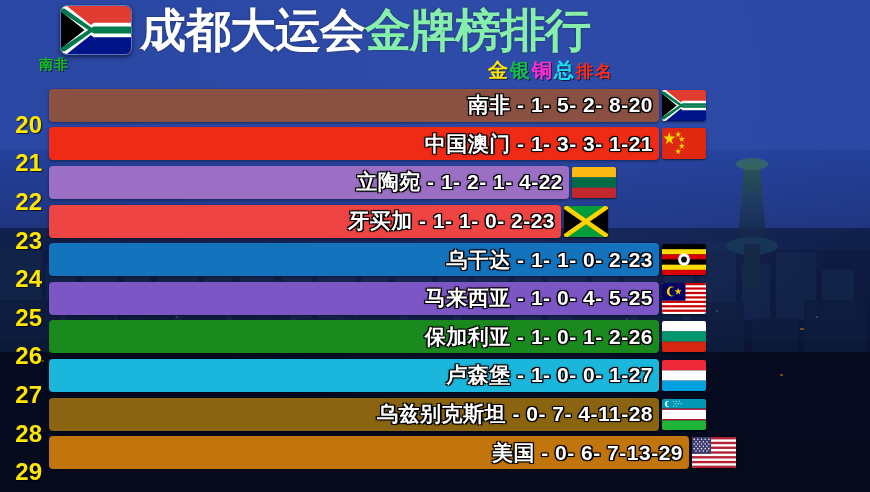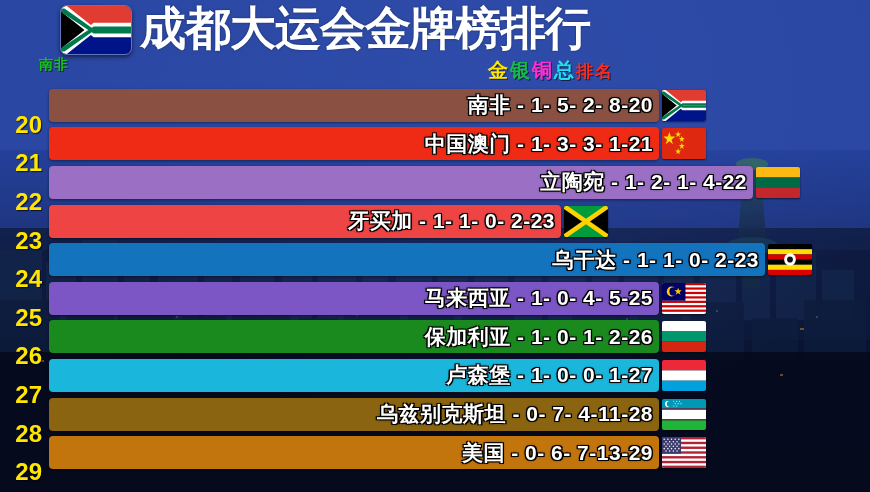--- a/index.html
+++ b/index.html
@@ -39,21 +39,21 @@
   .title-flag{
     width:70px;height:48px;border-radius:7px;overflow:hidden;position:relative;
     box-shadow:0 2px 4px rgba(0,0,0,.55);flex:0 0 auto;
     border:1px solid rgba(255,255,255,.25);
   }
   .title-text{
     margin-left:8px;font-size:46px;line-height:46px;font-weight:bold;white-space:nowrap;
     letter-spacing:-1px;
   }
   .t-white{color:#ffffff;text-shadow:0 0 2px rgba(0,0,0,.5);}
-  .t-gold{color:#ffffff;text-shadow:0 0 2px rgba(0,0,0,.5);font-family:Liberation Mono, monospace;}
+  .t-gold{color:#86efac;text-shadow:0 0 2px rgba(0,0,0,.5);}
   .subtitle-left{
     position:absolute;left:39px;top:56px;font-size:14px;font-weight:bold;color:#17c117;
     text-shadow:1px 1px 0 rgba(0,0,0,.55);letter-spacing:1px;
   }
   .legend{
     position:absolute;left:488px;top:57px;font-size:20px;font-weight:bold;
     letter-spacing:2px;text-shadow:1px 1px 0 rgba(0,0,0,.6);
   }
   .lg-gold{color:#ffe600;}
   .lg-silver{color:#19b84a;}
@@ -241,21 +241,21 @@
               <polygon points="22,4 23,7 26,7 23.5,9 24.5,12 22,10 19.5,12 20.5,9 18,7 21,7"></polygon>
               <polygon points="27,10 28,13 31,13 28.5,15 29.5,18 27,16 24.5,18 25.5,15 23,13 26,13"></polygon>
               <polygon points="27,19 28,22 31,22 28.5,24 29.5,27 27,25 24.5,27 25.5,24 23,22 26,22"></polygon>
               <polygon points="22,26 23,29 26,29 23.5,31 24.5,34 22,32 19.5,34 20.5,31 18,29 21,29"></polygon>
             </g>
           </svg>
         </div>
       </div>
       <div class="row">
         <div class="rank">22</div>
-        <div class="bar" style="width: 684px; background: rgb(154, 111, 196); padding-left: 20px;">
+        <div class="bar" style="width: 520px; background: rgb(154, 111, 196);">
           <div class="bar-label">立陶宛 - 1- 2- 1- 4-22</div>
         </div>
         <div class="flag">
           <svg viewBox="0 0 60 40" preserveAspectRatio="none" width="44" height="31">
             <rect width="60" height="13.4" fill="#fdb913"></rect>
             <rect y="13.4" width="60" height="13.3" fill="#006a44"></rect>
             <rect y="26.7" width="60" height="13.3" fill="#c1272d"></rect>
           </svg>
         </div>
       </div>
@@ -269,21 +269,21 @@
             <rect width="60" height="40" fill="#009b3a"></rect>
             <polygon points="0,0 30,20 0,40" fill="#000"></polygon>
             <polygon points="60,0 30,20 60,40" fill="#000"></polygon>
             <path d="M0 0 L5 0 L60 36 L60 40 L55 40 L0 4 Z" fill="#fed100"></path>
             <path d="M60 0 L55 0 L0 36 L0 40 L5 40 L60 4 Z" fill="#fed100"></path>
           </svg>
         </div>
       </div>
       <div class="row">
         <div class="rank">24</div>
-        <div class="bar" style="width: 716px; background: rgb(20, 115, 189);">
+        <div class="bar" style="width: 610px; background: rgb(20, 115, 189);">
           <div class="bar-label">乌干达 - 1- 1- 0- 2-23</div>
         </div>
         <div class="flag">
           <svg viewBox="0 0 60 40" preserveAspectRatio="none" width="44" height="31">
             <rect width="60" height="6.7" fill="#000"></rect>
             <rect y="6.7" width="60" height="6.7" fill="#fcdc04"></rect>
             <rect y="13.4" width="60" height="6.6" fill="#d90000"></rect>
             <rect y="20" width="60" height="6.7" fill="#000"></rect>
             <rect y="26.7" width="60" height="6.7" fill="#fcdc04"></rect>
             <rect y="33.4" width="60" height="6.6" fill="#d90000"></rect>
@@ -363,21 +363,21 @@
               <circle cx="22" cy="6" r=".7"></circle>
               <circle cx="26" cy="6" r=".7"></circle>
               <circle cx="16" cy="9" r=".7"></circle>
               <circle cx="20" cy="9" r=".7"></circle>
             </g>
           </svg>
         </div>
       </div>
       <div class="row">
         <div class="rank">29</div>
-        <div class="bar" style="width: 610px; background: rgb(194, 117, 13);">
+        <div class="bar" style="width: 610px; background: rgb(194, 117, 13); padding-left: 30px;">
           <div class="bar-label">美国 - 0- 6- 7-13-29</div>
         </div>
         <div class="flag">
           <svg viewBox="0 0 60 40" preserveAspectRatio="none" width="44" height="31">
             <rect width="60" height="40" fill="#fff"></rect>
             <g fill="#b22234">
               <rect y="0" width="60" height="3.08"></rect>
               <rect y="6.16" width="60" height="3.08"></rect>
               <rect y="12.32" width="60" height="3.08"></rect>
               <rect y="18.48" width="60" height="3.08"></rect>

